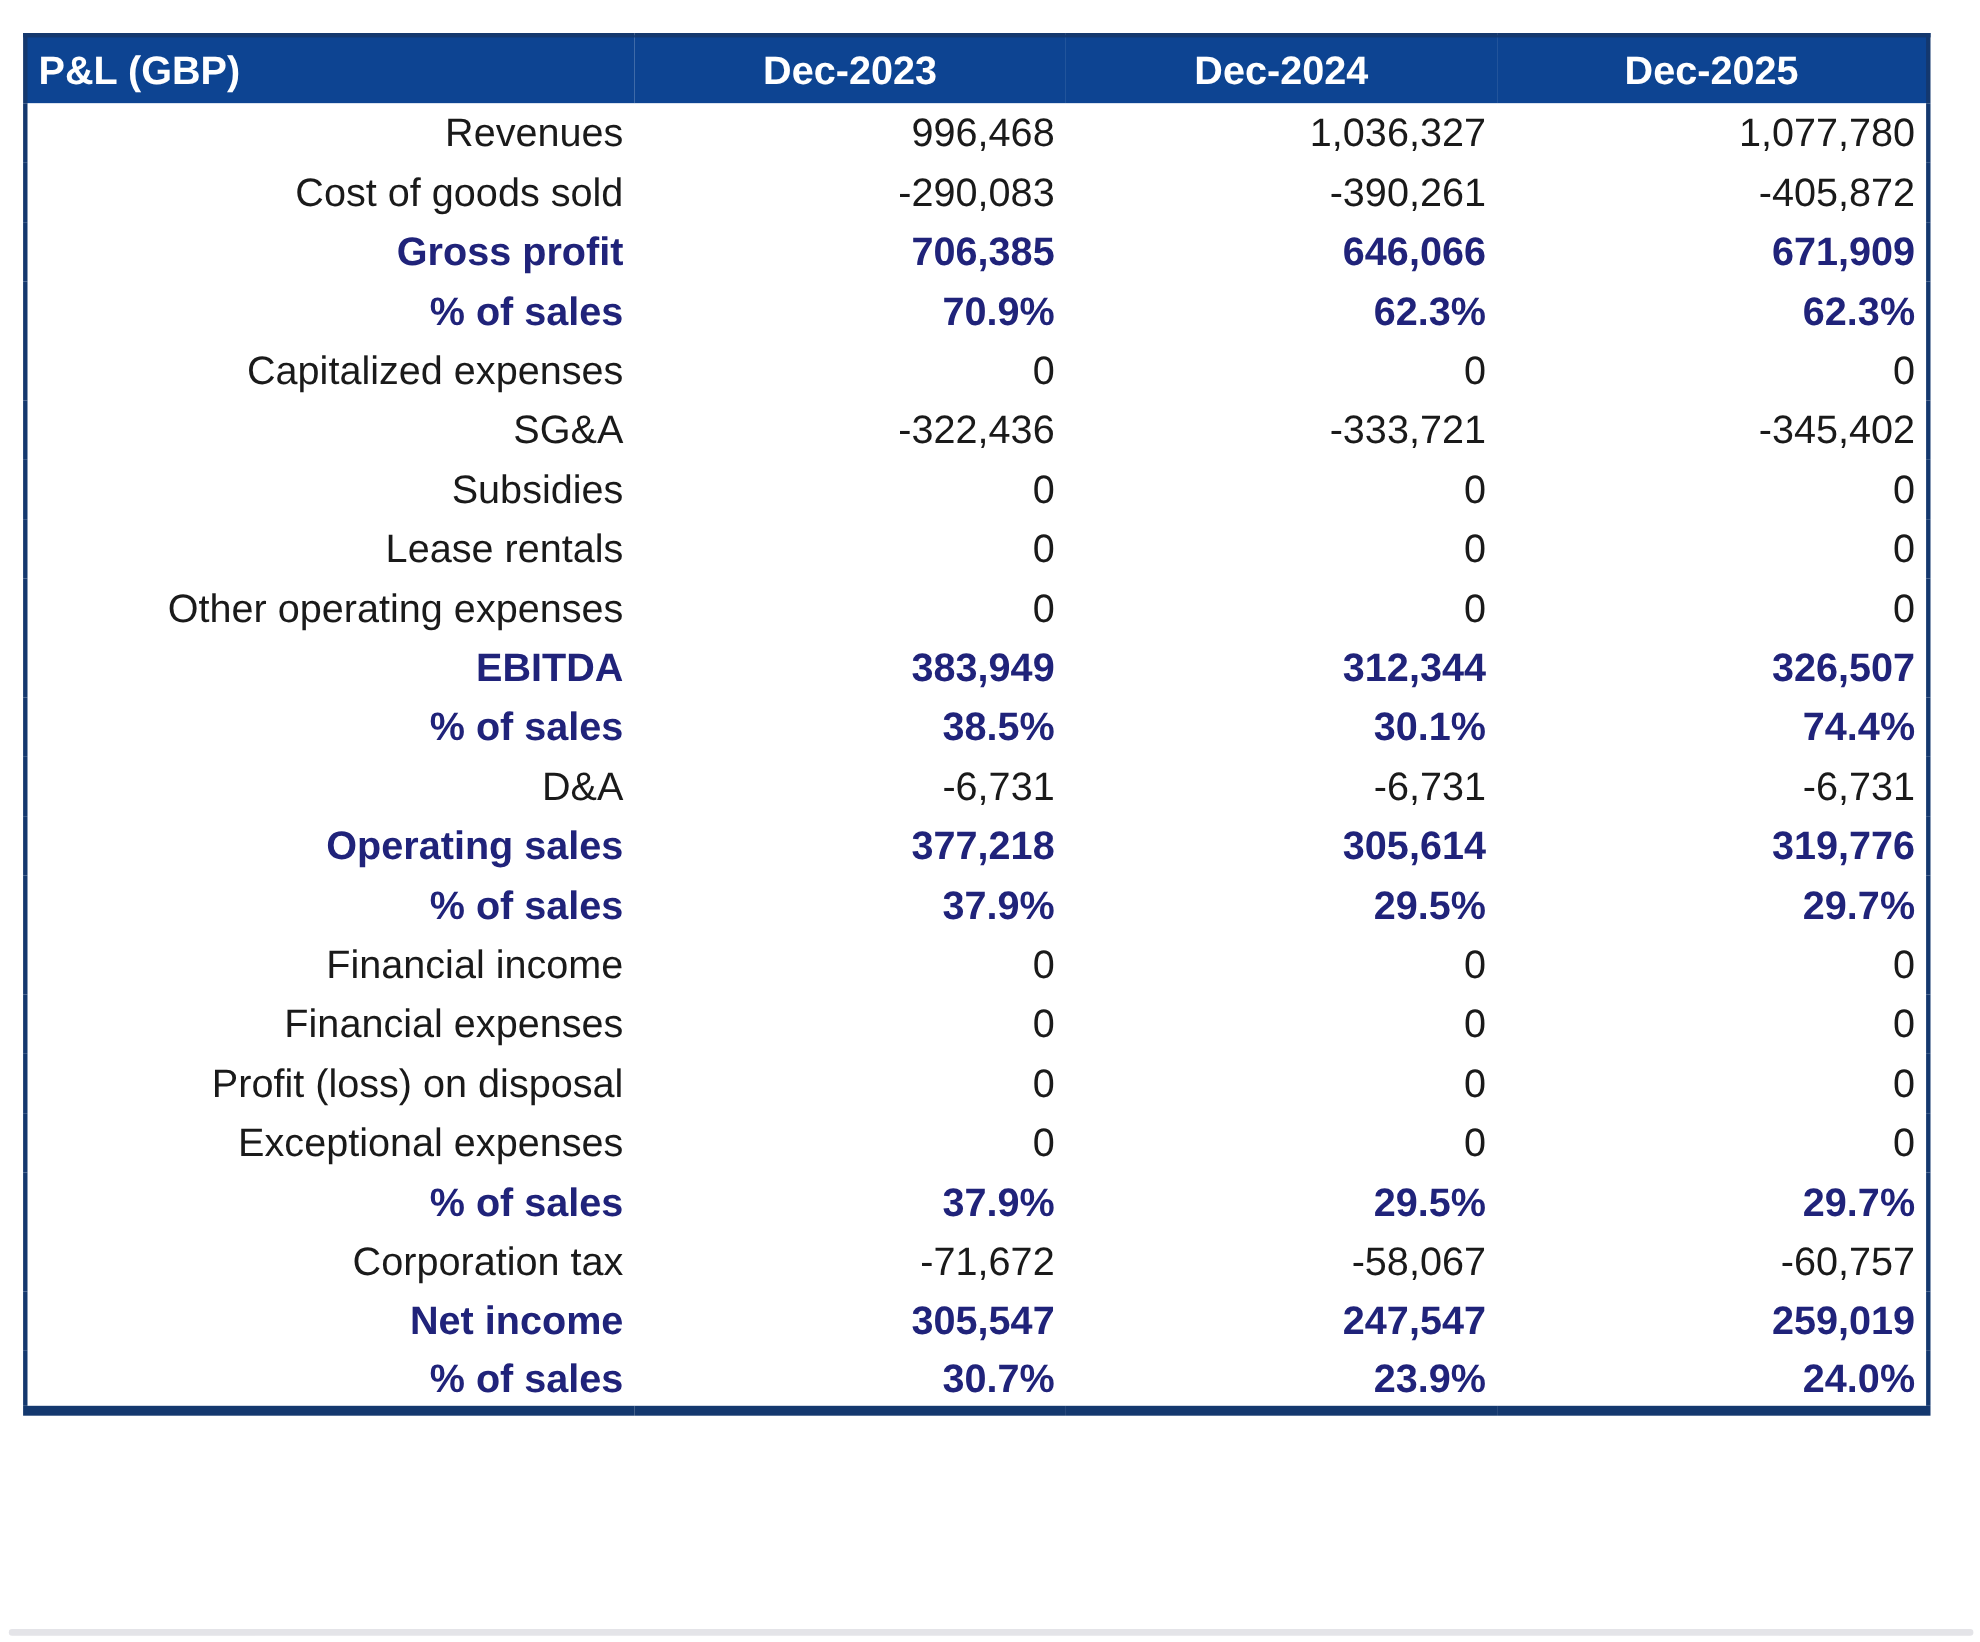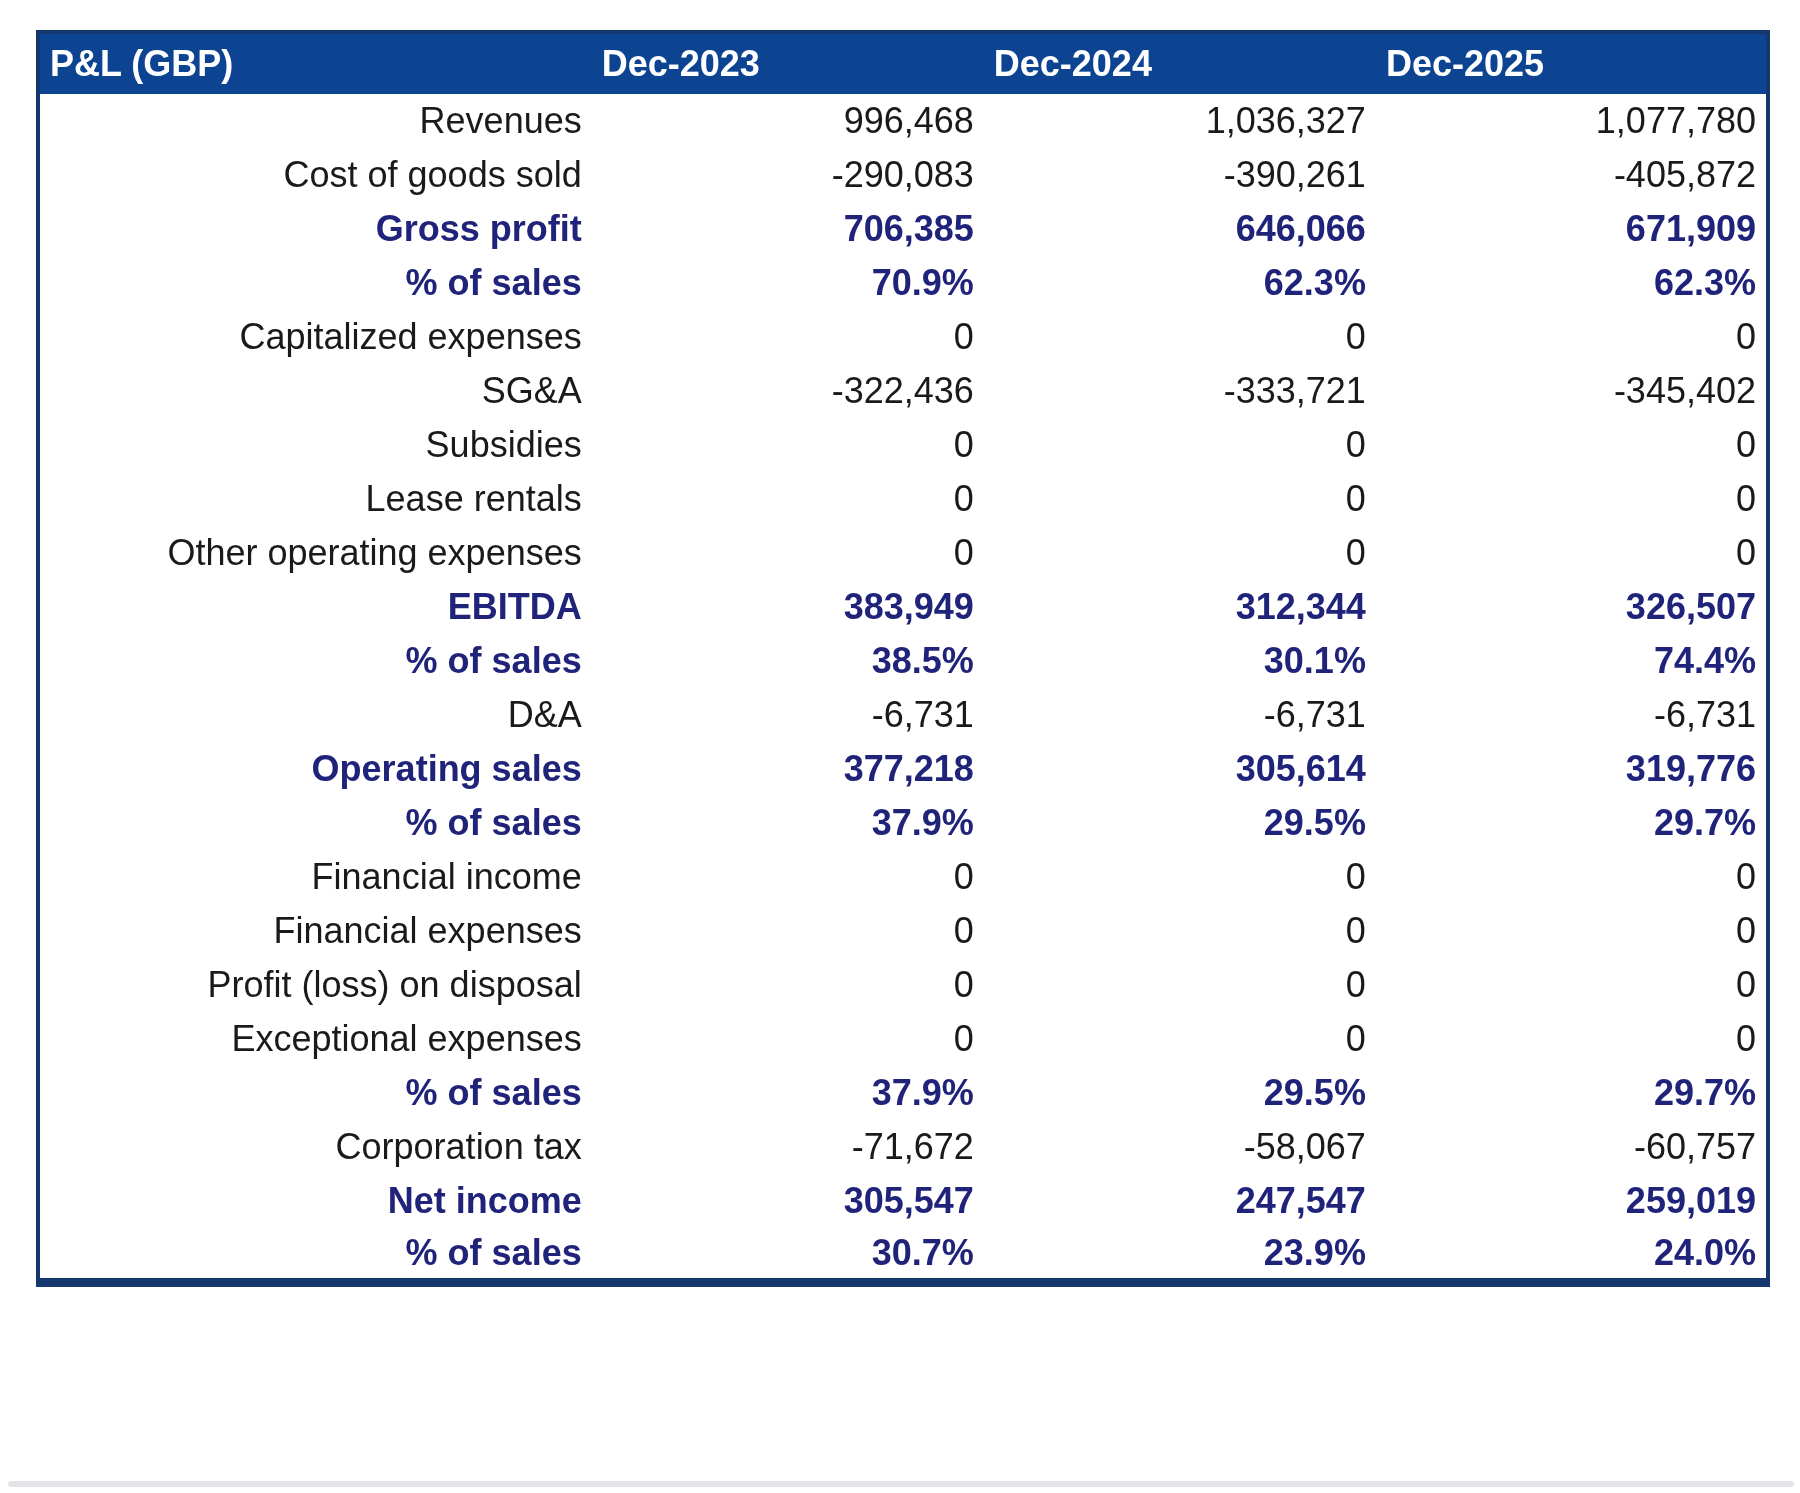--- a/index.html
+++ b/index.html
@@ -9,37 +9,37 @@
     --text-color:#1a1a1a;
     --page-line:#e4e4e8;
     --table-bg:#ffffff;
   }
   *{margin:0;padding:0;box-sizing:border-box;}
   html,body{width:1800px;height:1493px;background:#ffffff;overflow:hidden;
     font-family:"Liberation Sans","DejaVu Sans",sans-serif;}
   .stage{position:relative;width:1800px;height:1493px;background:#ffffff;}
 
   .pl-table{
-    position:absolute;left:36px;top:30px;width:1734px;
+    position:absolute;left:21px;top:30px;width:1734px;
     border-collapse:collapse;background:var(--table-bg);
     border:4px solid var(--border-color);
     border-bottom-width:9px;
     table-layout:fixed;
   }
   col.c-label{width:32%;}
   col.c-val{width:22.66%;}
 
   .pl-table thead th{
     background:var(--header-bg);
     color:#ffffff;
     font-weight:bold;
     font-size:36px;
     height:62px;
     padding:0 10px;
-    text-align:left;
+    text-align:center;
     white-space:nowrap;
   }
   .pl-table thead th.title{text-align:left;padding-left:10px;}
 
   .pl-table tbody td{
     height:54px;
     font-size:36px;
     color:var(--text-color);
     padding:0 10px;
     text-align:right;

